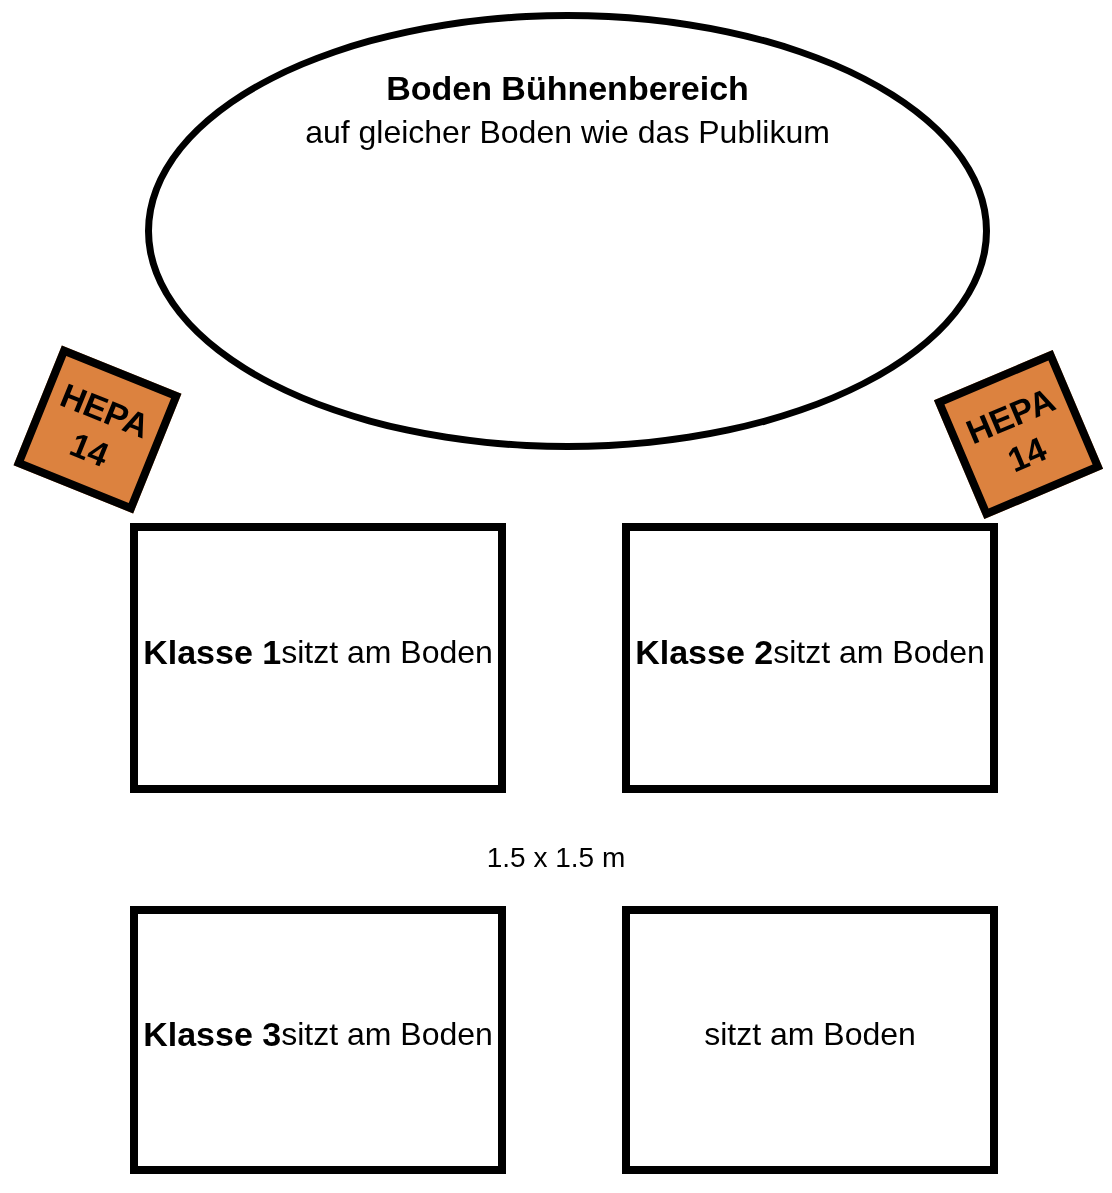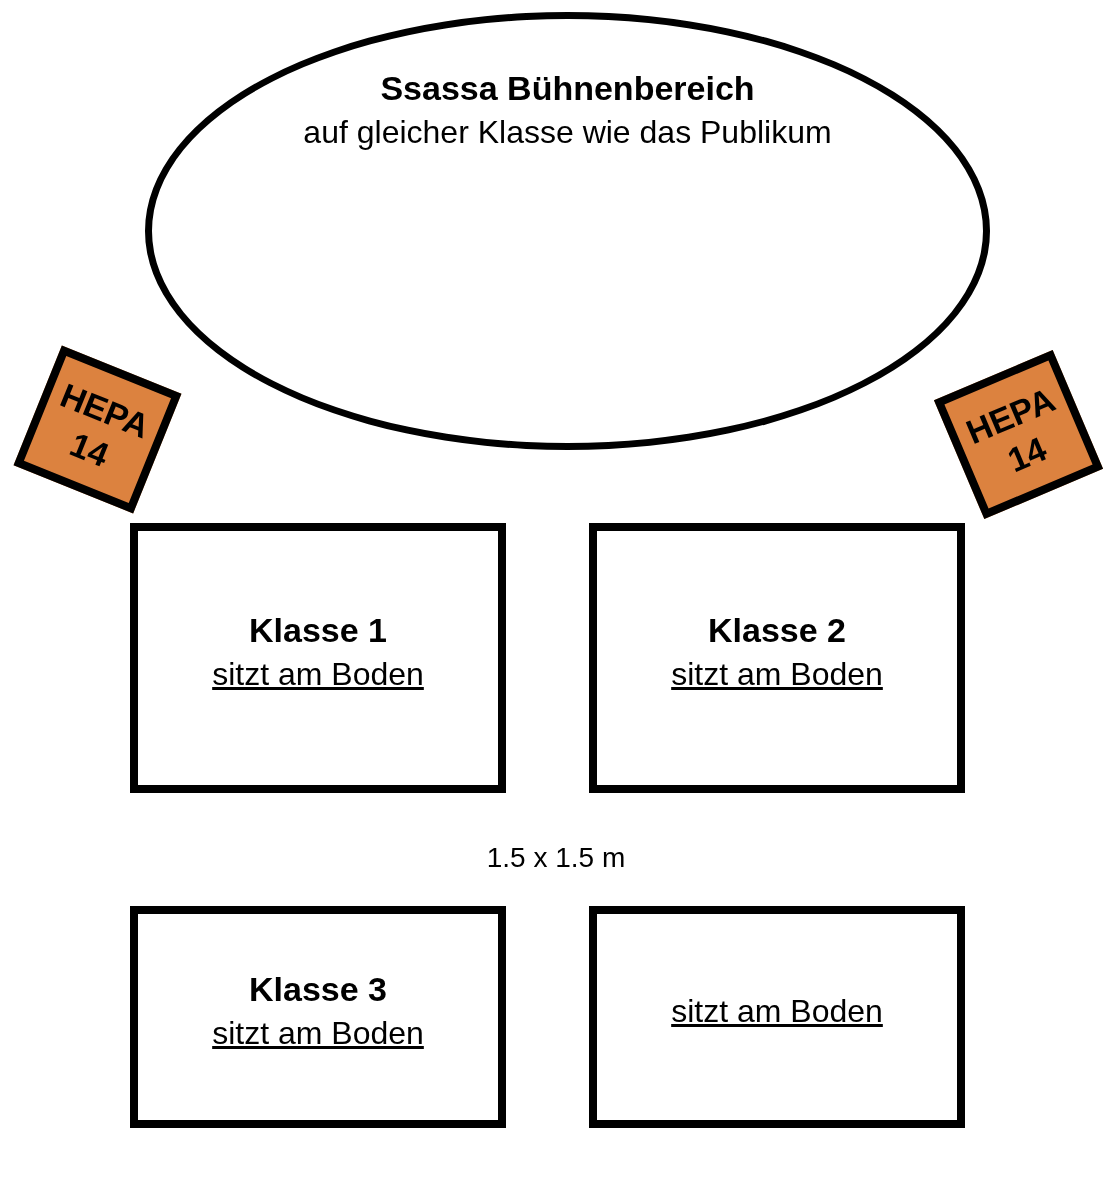--- a/index.html
+++ b/index.html
@@ -64,60 +64,59 @@
   .hepa-left  { left: 33px;  top: 365px; transform: rotate(22deg); }
   .hepa-right { left: 954px; top: 370px; transform: rotate(-23deg); }
 
   
   .class-box {
     position: absolute;
     width: 376px;
     border: 8px solid var(--stroke);
     background: var(--background);
     display: flex;
-    flex-direction: column;
+    flex-direction: row;
     align-items: center;
     justify-content: center;
     text-align: center;
     padding-bottom: 12px;
   }
   .class-box.row1 { top: 523px; height: 270px; }
-  .class-box.row2 { top: 906px; height: 222px; }
+  .class-box.row2 { top: 906px; height: 268px; }
   .class-box.col1 { left: 130px; }
-  .class-box.col2 { left: 589px; }
+  .class-box.col2 { left: 622px; }
   .class-title {
     font-weight: bold;
     font-size: 34px;
     line-height: 44px;
   }
   .class-subtitle {
     font-size: 32px;
     line-height: 44px;
-    text-decoration: underline;
   }
 
   
   .dimension-label {
     position: absolute;
     left: 0;
     top: 843px;
     width: 1112px;
     text-align: center;
     font-size: 28px;
     line-height: 30px;
   }
 </style>
 </head>
 <body>
 
 <div class="canvas">
 
   <div class="stage-ellipse">
-    <div class="stage-title">Ssassa Bühnenbereich</div>
-    <div class="stage-subtitle">auf gleicher Klasse wie das Publikum</div>
+    <div class="stage-title">Boden Bühnenbereich</div>
+    <div class="stage-subtitle">auf gleicher Boden wie das Publikum</div>
   </div>
 
   <div class="hepa hepa-left">
     <div>HEPA</div>
     <div>14</div>
   </div>
 
   <div class="hepa hepa-right">
     <div>HEPA</div>
     <div>14</div>

